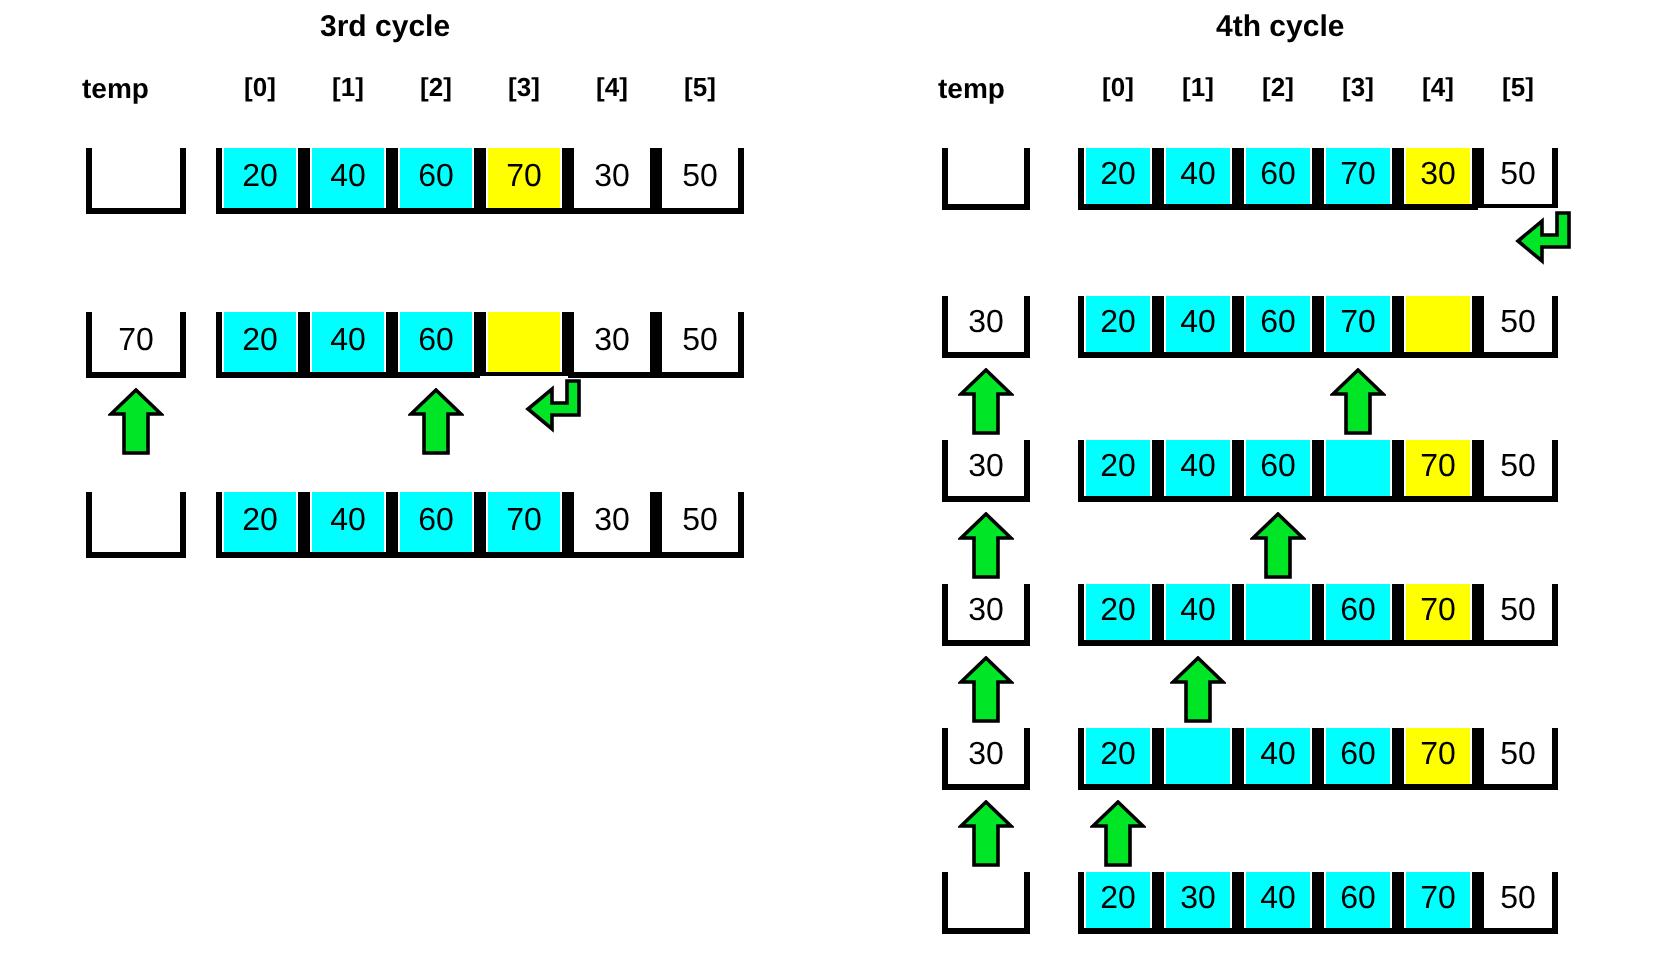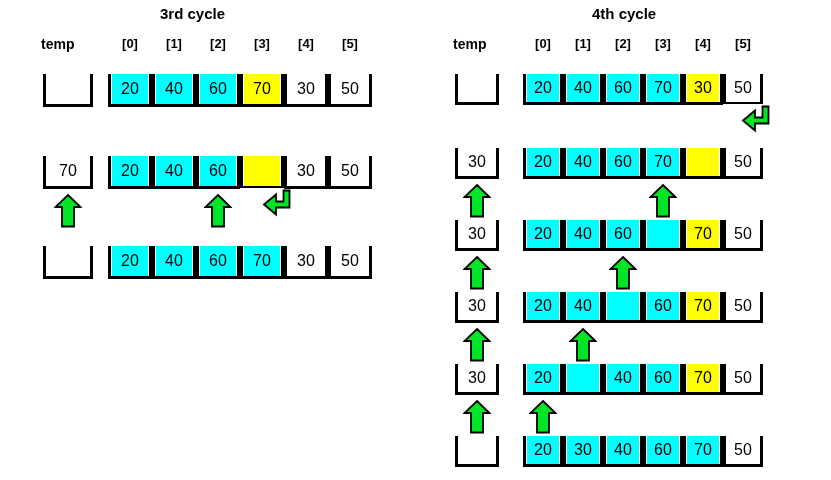--- a/index.html
+++ b/index.html
@@ -3,21 +3,21 @@
 <meta charset="utf-8">
 <style>
   html,body{margin:0;padding:0;background:#ffffff;}
   body{
     width:831px;height:480px;position:relative;overflow:hidden;
     font-family:"Liberation Sans", sans-serif;
     color:#000000;
   }
   .panel{position:absolute;top:0;text-decoration:underline;}
   #panel-c3{left:0;width:420px;height:480px;}
-  #panel-c4{left:420px;width:391px;height:480px;}
+  #panel-c4{left:436px;width:391px;height:480px;}
 
   .cycle-title{
     position:absolute;
     font-size:15px;font-weight:bold;letter-spacing:0px;
     white-space:nowrap;
   }
   .temp-label{
     position:absolute;
     font-size:14px;font-weight:bold;white-space:nowrap;
   }

